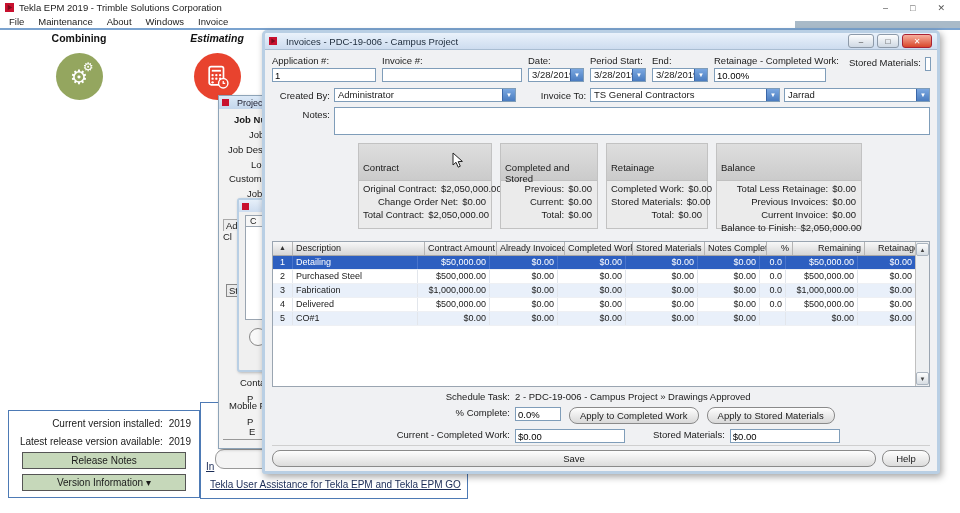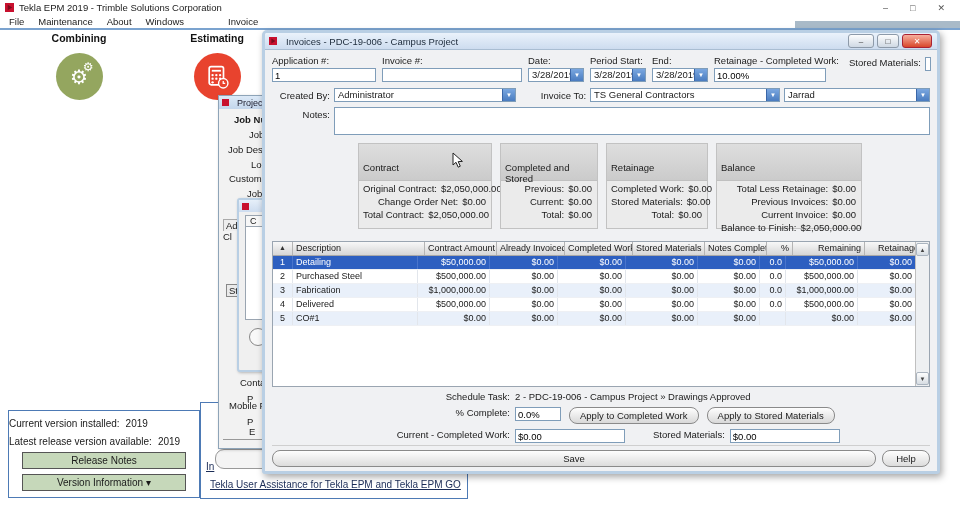--- a/index.html
+++ b/index.html
@@ -6,21 +6,21 @@
   .screen{position:relative;width:960px;height:513px;background:#ffffff;overflow:hidden;
     font-family:"Liberation Sans", sans-serif;font-size:10px;color:#1a1a1a;}
 
   
   .titlebar{position:absolute;top:0;left:0;right:0;height:15px;background:#fff;display:flex;align-items:center;padding:0 5px;}
   .tekla-icon{width:9px;height:9px;margin-right:5px;flex:none;}
   .title-text{font-size:9.5px;color:#222;}
   .win-controls{margin-left:auto;display:flex;gap:22px;color:#555;font-size:9px;padding-right:10px;}
   .win-controls span{cursor:default;}
   .menubar{position:absolute;top:15px;left:0;right:0;height:13px;display:flex;align-items:center;padding-left:9px;gap:14px;font-size:9.5px;color:#222;background:#fff;}
-  .menu-invoice{margin-left:30px;}
+  .menu-invoice{}
   .content-top-line{position:absolute;top:28px;left:0;right:0;height:2px;background:#7ba3cf;}
   .bg-strip{position:absolute;top:21px;left:795px;width:165px;height:8px;background:#a9bac8;}
 
   
   .module{position:absolute;width:92px;text-align:center;z-index:1;}
   .module-label{font-weight:bold;font-size:10.5px;color:#111;}
   .module-circle{width:47px;height:47px;border-radius:50%;margin:9px auto 0;display:flex;align-items:center;justify-content:center;position:relative;}
   .mc-green{background:var(--combining-green,#94a65f);}
   .mc-red{background:var(--estimating-red,#e8432e);}
   .gear-big{color:#fff;font-size:20px;line-height:1;}
@@ -48,21 +48,21 @@
 
   
   .inner-dialog{position:absolute;left:237px;top:198px;width:210px;height:170px;background:#f0f0f0;border:2px solid #b9cfe4;border-radius:3px;box-shadow:1px 1px 3px rgba(0,0,0,.25);z-index:3;}
   .inner-dialog .idtitle{height:12px;background:linear-gradient(#e6eff9,#cddcef);display:flex;align-items:center;gap:3px;padding:0 3px;}
   .idtab{position:absolute;left:6px;top:15px;width:34px;height:11px;background:#f7f7f7;border:1px solid #9aa5b1;border-bottom:none;font-size:9px;padding-left:4px;}
   .idlist{position:absolute;left:6px;top:26px;width:190px;height:92px;background:#fff;border:1px solid #9aa5b1;}
   .idcircle{position:absolute;left:10px;top:128px;width:16px;height:16px;border-radius:50%;border:1px solid #888;background:#f8f8f8;}
 
   
   .version-panel{position:absolute;left:8px;top:410px;width:190px;height:86px;border:1px solid #4d7ab5;background:#fff;z-index:1;}
-  .vrow{padding-right:8px;margin-top:7px;font-size:10px;}
+  .vrow{text-align:right;padding-right:8px;margin-top:7px;font-size:10px;}
   .vrow .vval{margin-left:6px;}
   .greenbtn{display:flex;align-items:center;justify-content:center;width:162px;height:15px;margin:5px auto 0;background:var(--button-green,#c6d8ba);border:1px solid #555;font-size:10px;gap:3px;cursor:default;}
 
   
   .links-panel{position:absolute;left:200px;top:402px;width:266px;height:95px;border:1px solid #4d7ab5;background:#fff;z-index:0;}
   .links-panel .lfrag{position:absolute;left:5px;top:58px;color:var(--link,#1b2c57);text-decoration:underline;font-size:10px;}
   .links-panel .lpill{position:absolute;left:14px;top:46px;width:56px;height:18px;border:1px solid #999;border-radius:9px;background:#f4f4f4;}
   .links-panel .biglink{position:absolute;left:9px;top:76px;color:var(--link,#1b2c57);text-decoration:underline;font-size:10px;white-space:nowrap;}
 
   
@@ -161,21 +161,21 @@
   <div class="bg-strip"></div>
   <div class="content-top-line"></div>
 
   <div class="module" style="left:33px;top:32px;">
     <div class="module-label">Combining</div>
     <div class="module-circle mc-green">
       <span class="gear-big">⚙</span>
       <span class="gear-small">⚙</span>
     </div>
   </div>
-  <div class="module" style="left:171px;top:32px;">
+  <div class="module" style="left:171px;top:32px;font-style:italic;">
     <div class="module-label">Estimating</div>
     <div class="module-circle mc-red">
       <svg width="26" height="26" viewBox="0 0 20 20">
         <rect x="4" y="2" width="11" height="14" rx="1.5" fill="none" stroke="#fff" stroke-width="1.3"></rect>
         <line x1="6" y1="5.2" x2="13" y2="5.2" stroke="#fff" stroke-width="1.4"></line>
         <g fill="#fff">
           <circle cx="6.6" cy="8.5" r="0.9"></circle>
             <circle cx="9.5" cy="8.5" r="0.9"></circle>
             <circle cx="12.4" cy="8.5" r="0.9"></circle>
           <circle cx="6.6" cy="11.3" r="0.9"></circle>

